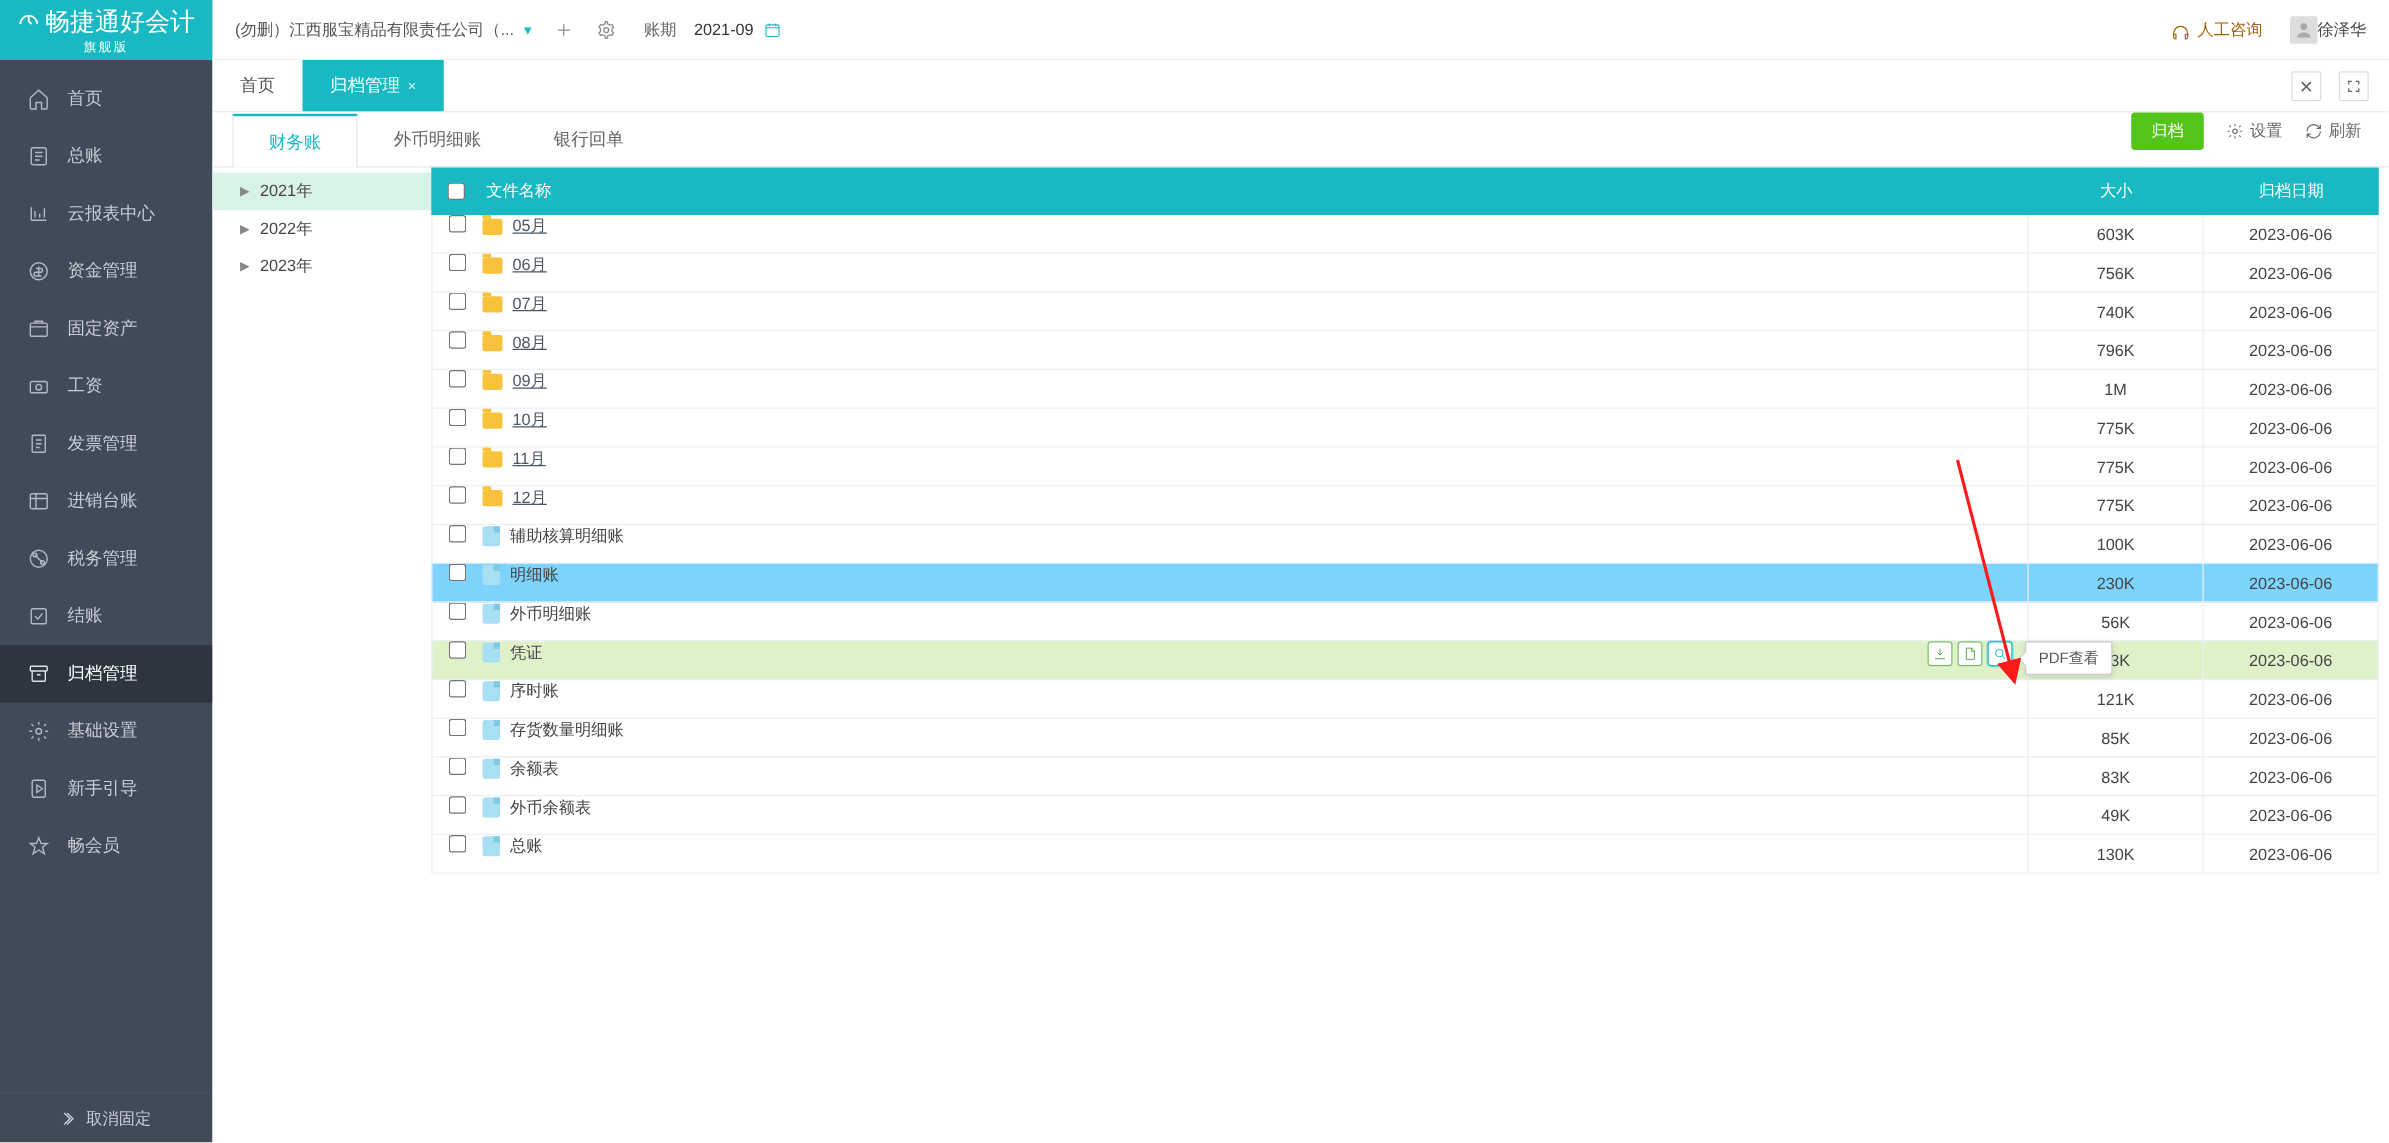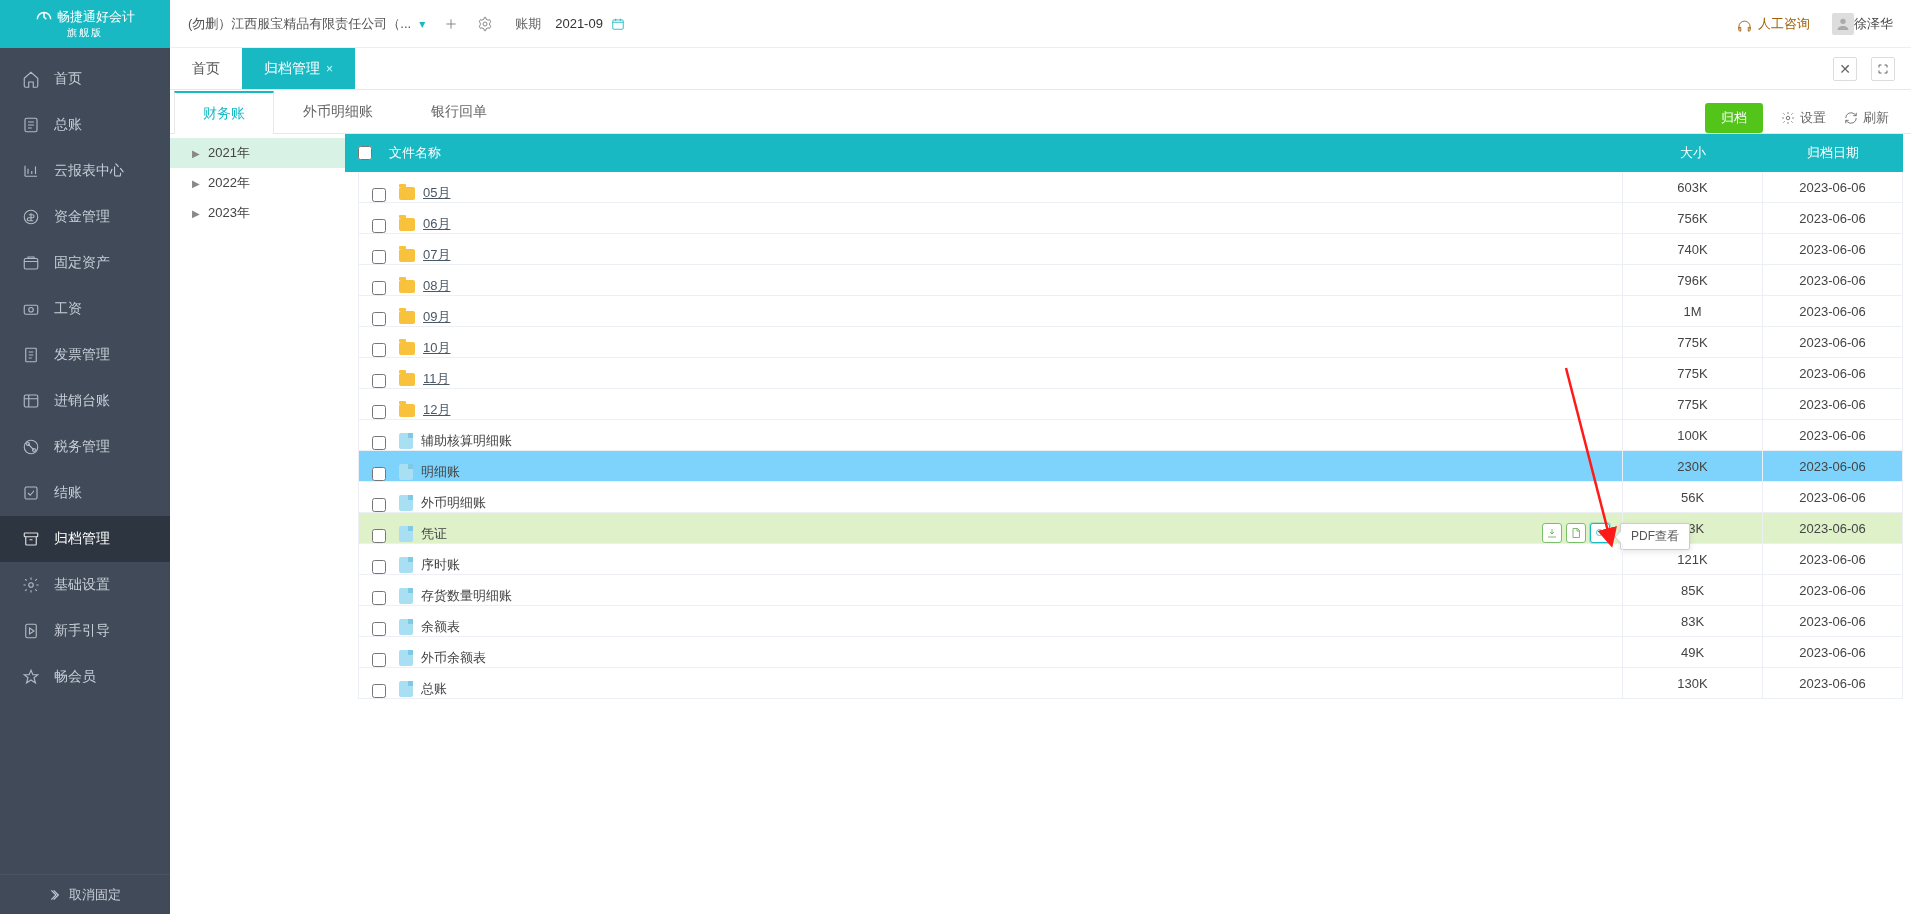--- a/index.html
+++ b/index.html
@@ -1,20 +1,20 @@
 <!DOCTYPE html>
 <html><head>
 <meta charset="utf-8">
 <style>
 * { margin: 0; padding: 0; box-sizing: border-box; font-family: "Microsoft YaHei", Arial, sans-serif; }
 body { width: 1911px; height: 914px; background: #fff; overflow: hidden; position: relative; }
 
 .sidebar { position: absolute; left: 0; top: 0; width: 170px; height: 914px; background: #404a59; color: #c7cdd6; }
 .logo { height: 48px; background: #19b9c3; color: #fff; display: flex; align-items: center; justify-content: center; font-size: 14px; flex-direction: column; padding: 4px 0; }
-.logo-main { display: flex; align-items: center; gap: 4px; font-weight: 500; font-size: 13px; }
+.logo-main { display: flex; align-items: center; gap: 4px; font-weight: 500; font-size: 20px; }
 .logo-sub { font-size: 10px; letter-spacing: 2px; }
 .nav { padding-top: 8px; }
 .nav-item { height: 46px; display: flex; align-items: center; padding-left: 22px; font-size: 14px; cursor: pointer; gap: 14px; }
 .nav-item.active { background: #2d3541; color: #fff; }
 .nav-icon { width: 18px; height: 18px; display: inline-flex; align-items: center; justify-content: center; opacity: 0.85; }
 .nav-icon svg { width: 18px; height: 18px; stroke: currentColor; fill: none; stroke-width: 1.5; }
 .sidebar-footer { position: absolute; bottom: 0; left: 0; width: 170px; height: 40px; display: flex; align-items: center; justify-content: center; gap: 6px; color: #c7cdd6; font-size: 13px; cursor: pointer; border-top: 1px solid rgba(255,255,255,0.05); }
 
 .topbar { position: absolute; left: 170px; top: 0; right: 0; height: 48px; background: #fff; display: flex; align-items: center; padding: 0 18px; font-size: 13px; color: #555; border-bottom: 1px solid #eee; }
 .company { display: flex; align-items: center; gap: 8px; cursor: pointer; }
@@ -32,21 +32,21 @@
 .username { margin-left: 0; color: #444; text-align: center; }
 
 .tabrow { position: absolute; left: 170px; top: 48px; right: 0; height: 42px; background: #fff; display: flex; align-items: stretch; border-bottom: 1px solid #e8e8e8; }
 .tabrow .tab { padding: 0 22px; display: flex; align-items: center; font-size: 14px; color: #555; cursor: pointer; }
 .tabrow .tab.active { background: #19b9c3; color: #fff; }
 .tabrow .tab .close { margin-left: 6px; font-size: 12px; opacity: 0.85; }
 .tabrow-right { margin-left: auto; display: flex; align-items: center; gap: 14px; padding-right: 16px; }
 .tabrow-right .sq { width: 24px; height: 24px; border: 1px solid #ddd; border-radius: 2px; display: flex; align-items: center; justify-content: center; color: #666; cursor: pointer; font-size: 14px; }
 
 .content { position: absolute; left: 170px; top: 90px; right: 0; bottom: 0; background: #fff; }
-.subtabs { height: 44px; display: flex; align-items: flex-end; border-bottom: 1px solid #e8e8e8; padding: 0 0 0 4px; }
+.subtabs { height: 44px; display: flex; align-items: flex-start; border-bottom: 1px solid #e8e8e8; padding: 0 0 0 16px; }
 .subtab { padding: 0 28px; height: 43px; display: flex; align-items: center; font-size: 14px; color: #666; cursor: pointer; border: 1px solid transparent; border-bottom: none; }
 .subtab.active { color: #19b9c3; border-color: #e8e8e8; border-top: 2px solid #19b9c3; background: #fff; position: relative; top: 1px; }
 .toolbar-right { margin-left: auto; display: flex; align-items: center; gap: 18px; padding-right: 22px; }
 .btn-primary { background: #52c41a; color: #fff; border: none; border-radius: 3px; padding: 6px 16px; font-size: 13px; cursor: pointer; }
 .tool-link { color: #666; font-size: 13px; display: flex; align-items: center; gap: 5px; cursor: pointer; }
 .tool-link svg { width: 14px; height: 14px; stroke: currentColor; fill: none; stroke-width: 1.5; }
 
 .workspace { position: absolute; left: 0; top: 44px; right: 0; bottom: 0; display: flex; }
 .treecol { width: 175px; padding: 4px 0; }
 .tree-item { height: 30px; display: flex; align-items: center; padding-left: 22px; font-size: 13px; color: #444; cursor: pointer; gap: 8px; }
@@ -54,21 +54,21 @@
 .tree-arrow { width: 8px; display: inline-block; color: #888; font-size: 10px; }
 
 .tablecol { flex: 1; padding-right: 8px; }
 .thead { height: 38px; background: #19b9c3; color: #fff; display: flex; align-items: center; font-size: 13px; }
 .th-check { width: 40px; display: flex; justify-content: center; }
 .th-name { flex: 1; padding-left: 4px; }
 .th-size { width: 140px; text-align: center; }
 .th-date { width: 140px; text-align: center; }
 input[type=checkbox] { width: 14px; height: 14px; }
 
-.trow { height: 31px; display: flex; align-items: flex-end; font-size: 13px; color: #444; border-bottom: 1px solid #eceff3; border-left: 1px solid #eceff3; border-right: 1px solid #eceff3; position: relative; margin-left: 13px; }
+.trow { height: 31px; display: flex; align-items: flex-start; font-size: 13px; color: #444; border-bottom: 1px solid #eceff3; border-left: 1px solid #eceff3; border-right: 1px solid #eceff3; position: relative; }
 .trow.sel1 { background: #7dd3fc; }
 .trow.sel2 { background: #def1c9; }
 .td-check { width: 40px; display: flex; justify-content: center; }
 .td-name { flex: 1; display: flex; align-items: center; gap: 8px; }
 .folder-icon { width: 16px; height: 13px; background: #f9c23c; border-radius: 2px; position: relative; display: inline-block; }
 .folder-icon::before { content: ""; position: absolute; top: -3px; left: 0; width: 7px; height: 3px; background: #f9c23c; border-radius: 1px 1px 0 0; }
 .file-icon { width: 14px; height: 16px; background: #a9dff2; border-radius: 2px; display: inline-block; position: relative; }
 .file-icon::before { content: ""; position: absolute; top: 0; right: 0; width: 5px; height: 5px; background: #7ec9e3; }
 .fname { color: #444; }
 .fname.link { color: #4a5866; text-decoration: underline; cursor: pointer; }

